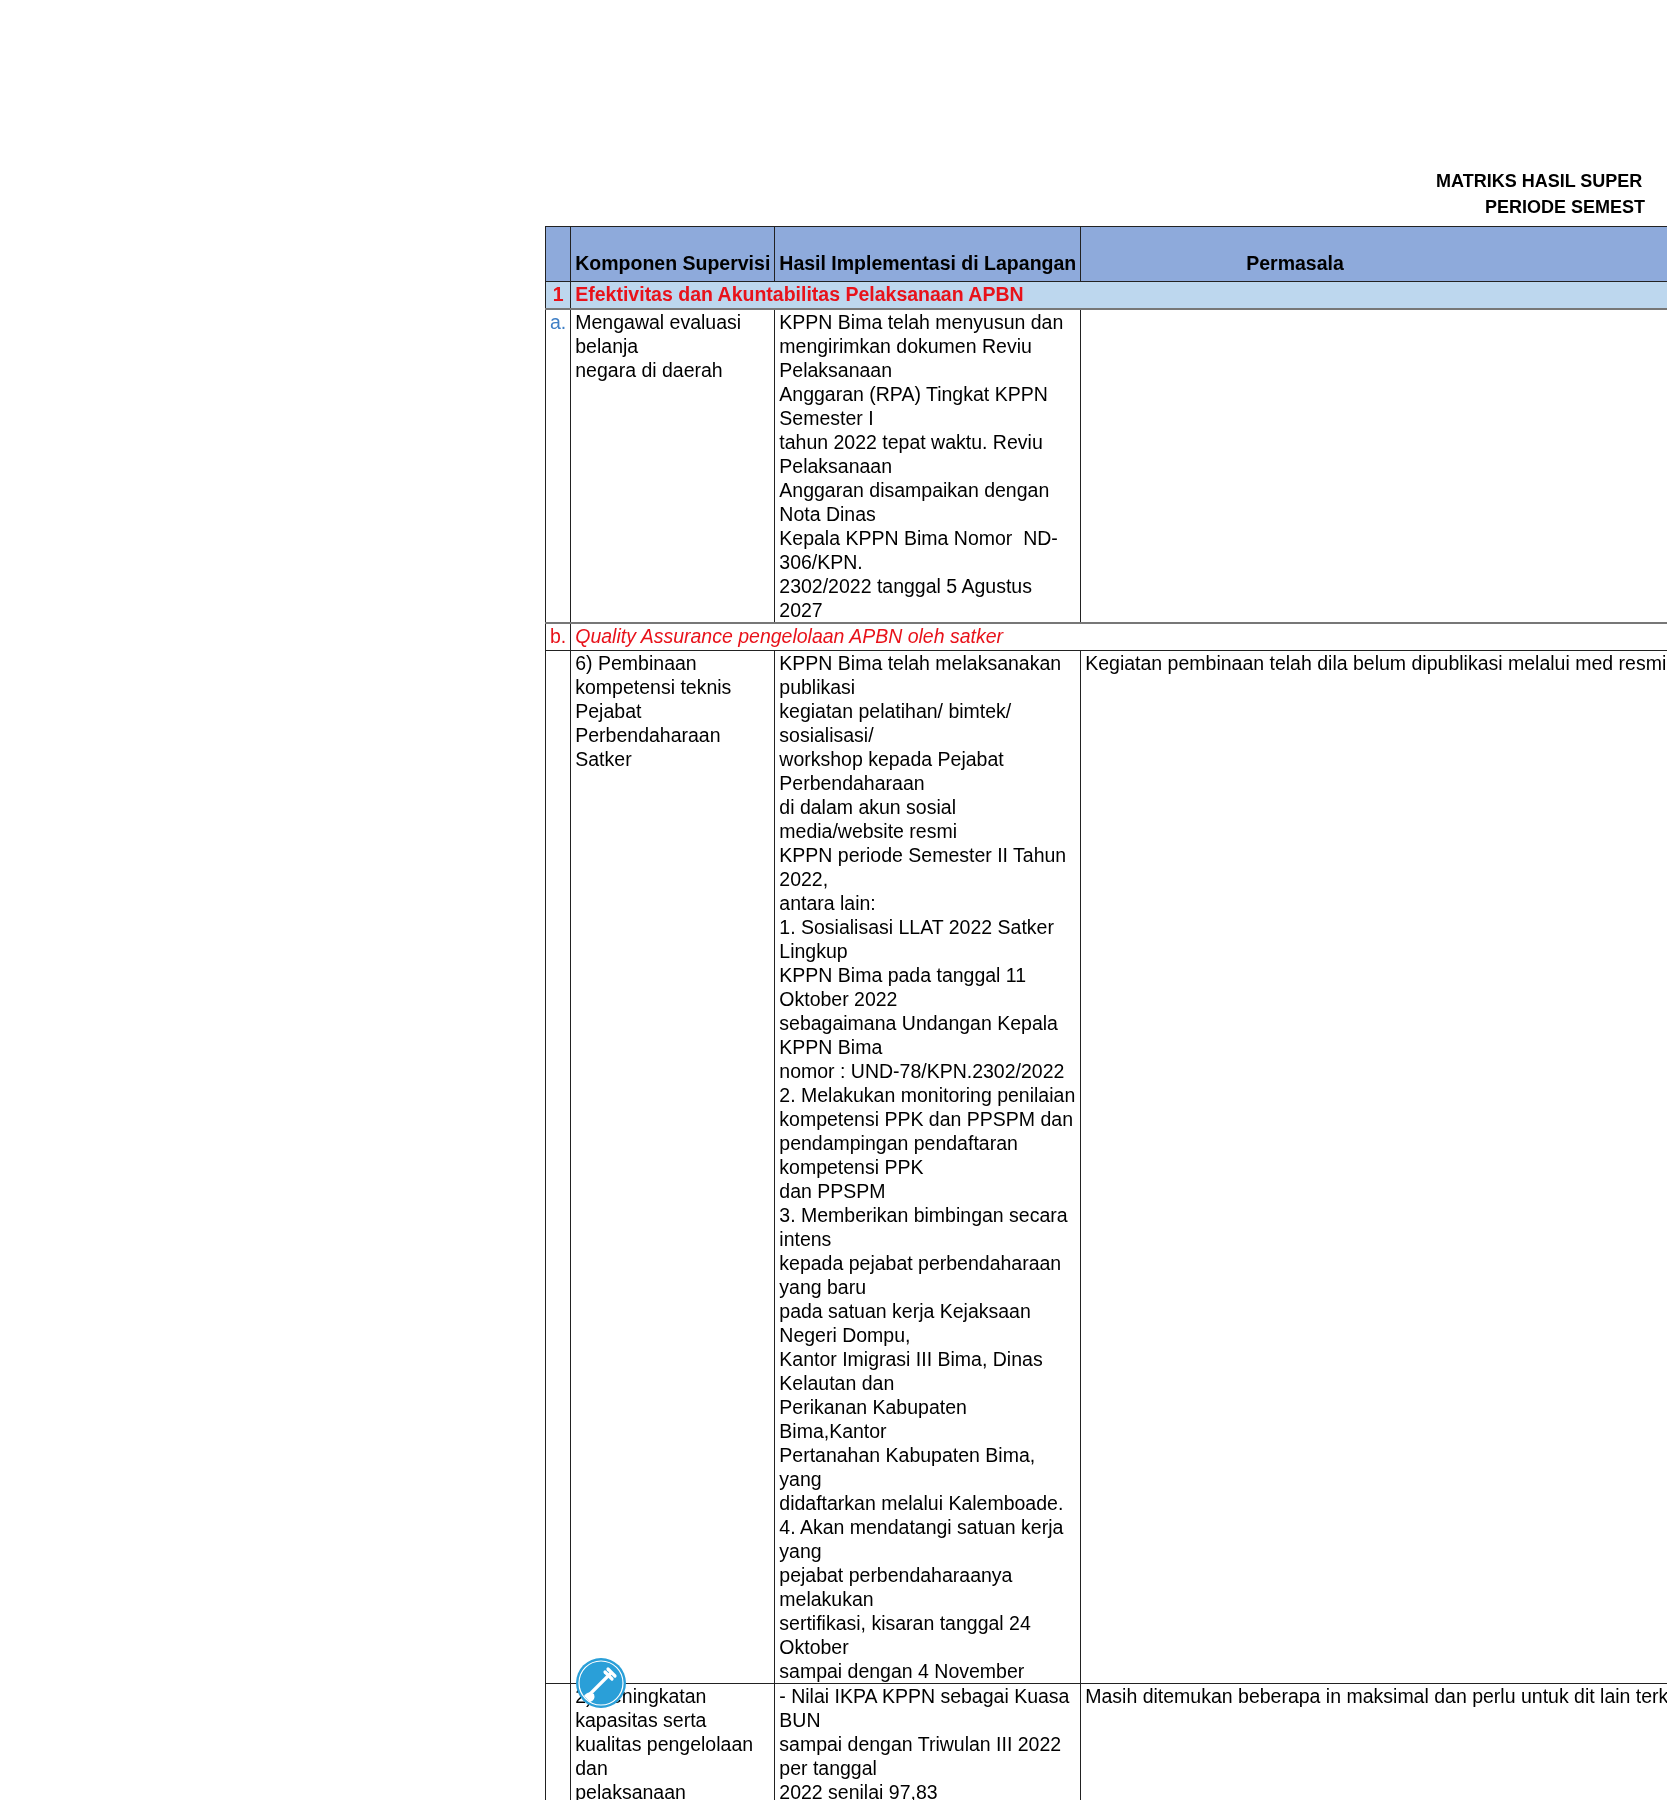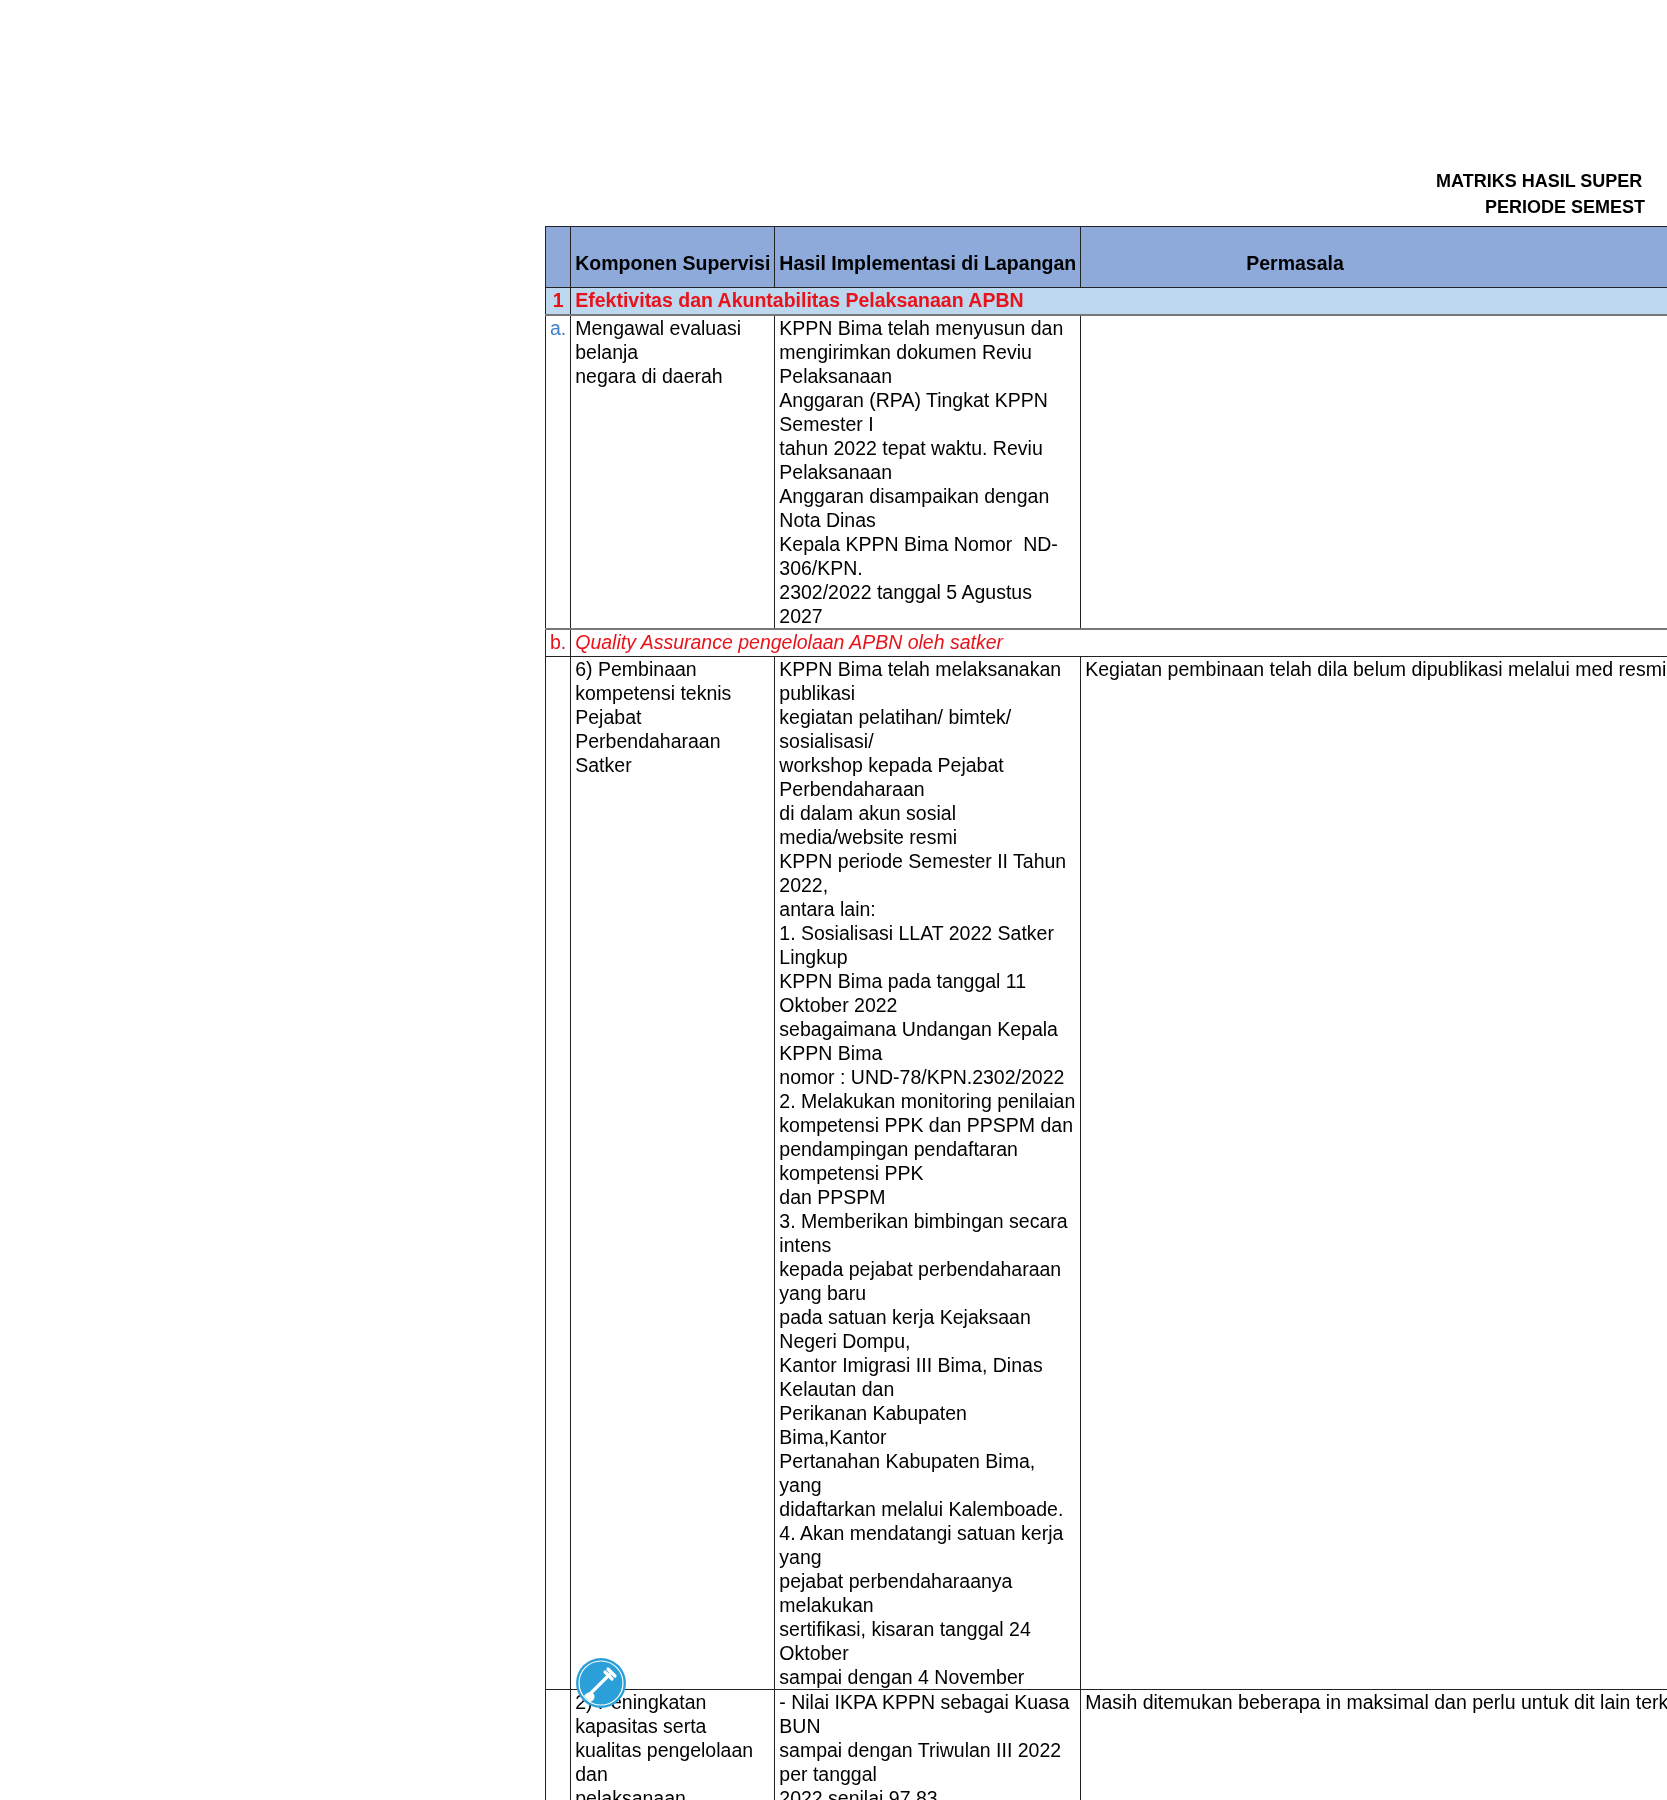--- a/index.html
+++ b/index.html
@@ -40,21 +40,21 @@
       padding: 0 4px;
       vertical-align: top;
       overflow: hidden;
     }
     .tbl th {
       background: #8eaadb;
       font-weight: bold;
       vertical-align: bottom;
       text-align: center;
       height: 48px;
-      padding-bottom: 12px;
+      padding-bottom: 6px;
       white-space: nowrap;
     }
     .c1 { width: 83px; }
     .c2 { width: 314px; }
     .c3 { width: 422px; }
     .c4 { width: 300px; }
 
     .section-row td {
       background: #bdd7ee;
       color: #e8121a;

